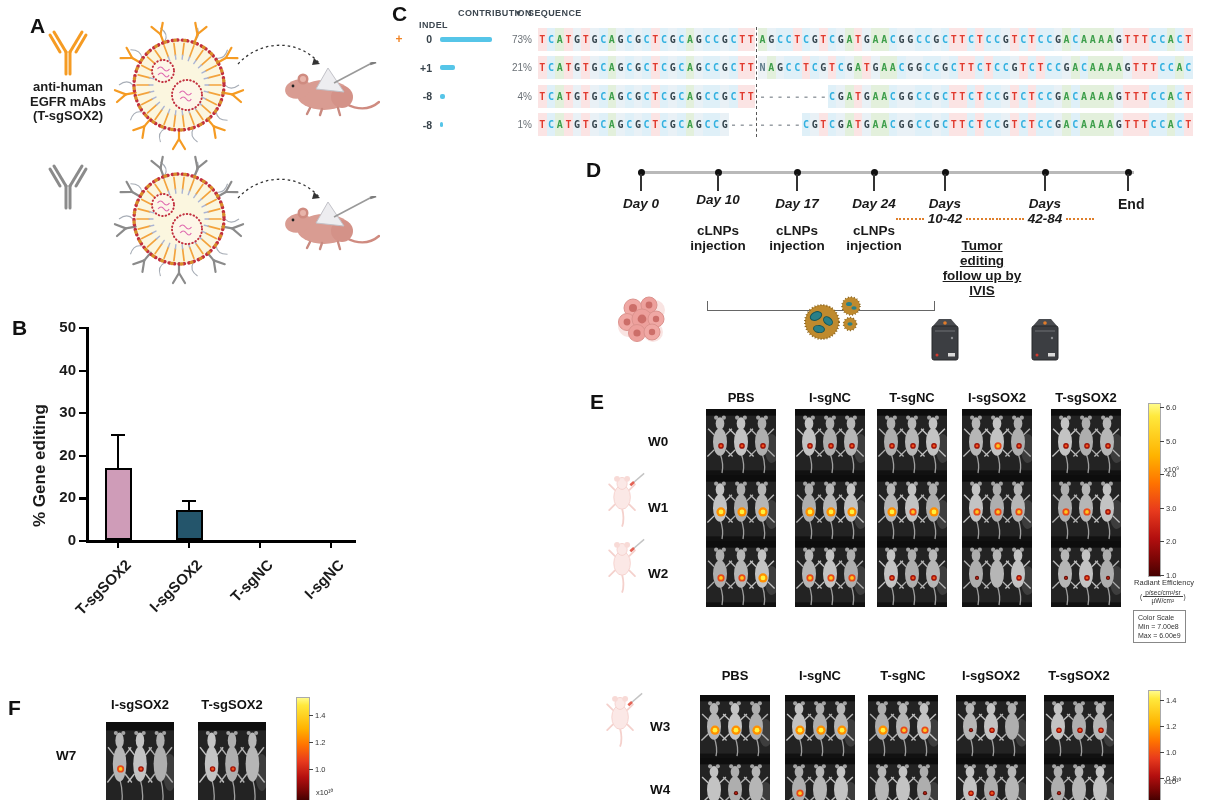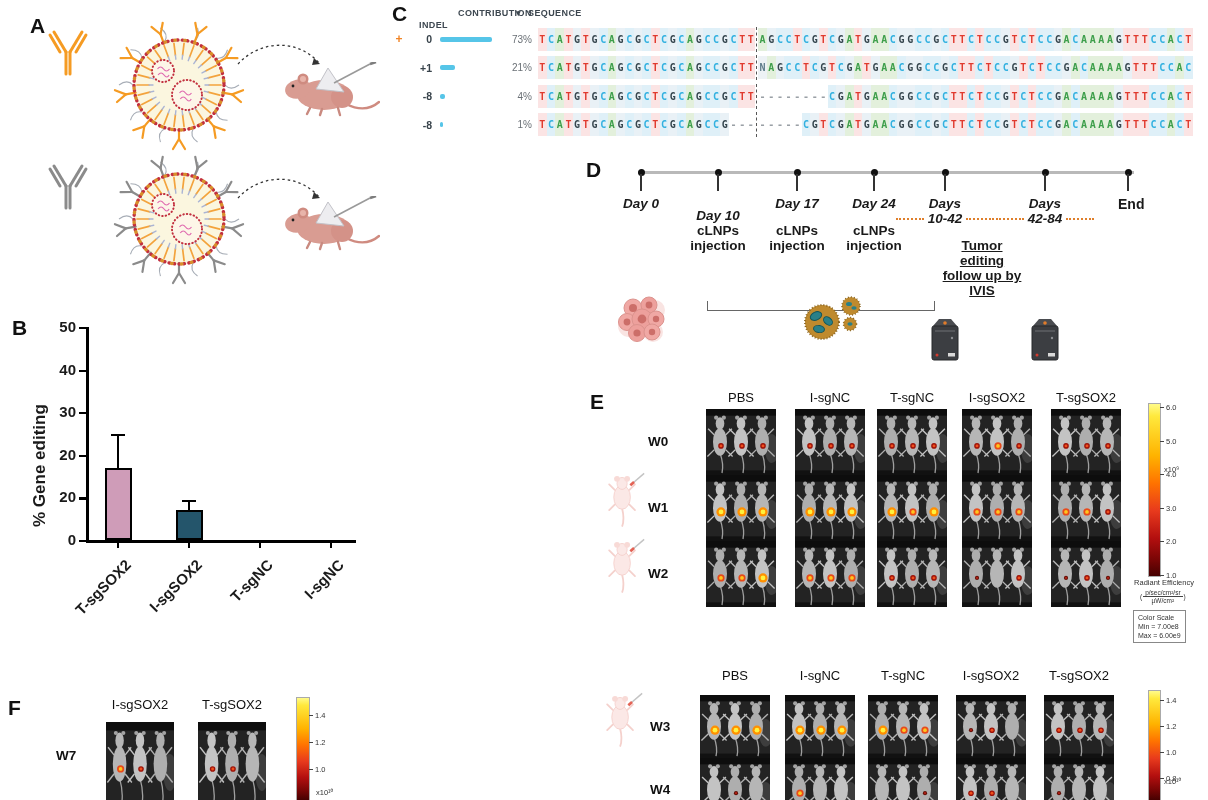--- a/index.html
+++ b/index.html
@@ -32,21 +32,21 @@
   .tl-line{position:absolute;background:#b9b9b9;height:3px;}
   .tl-dot{position:absolute;width:7px;height:7px;border-radius:50%;background:#111;}
   .tl-tick{position:absolute;width:2px;background:#333;}
   .tl-day{position:absolute;text-align:center;font-style:italic;font-weight:600;font-size:13.5px;line-height:15px;}
   .tl-desc{position:absolute;text-align:center;font-weight:bold;font-size:13.5px;line-height:15px;}
   .dotted-seg{display:inline-block;width:28px;border-top:2px dotted #df7f2b;margin:0 4px;vertical-align:middle;}
   .tl-day .dline{display:flex;align-items:center;justify-content:center;}
   #bracketD{position:absolute;border-left:1.5px solid #666;border-right:1.5px solid #666;border-bottom:1.5px solid #666;}
   .tl-end{position:absolute;font-weight:bold;font-size:14px;}
   
-  .col-header{position:absolute;font-weight:normal;font-size:13px;text-align:center;color:#111;}
+  .col-header{position:absolute;font-weight:bold;font-size:13px;text-align:center;color:#111;}
   .row-label{position:absolute;font-weight:bold;font-size:13.5px;color:#111;}
   .strip{position:absolute;line-height:0;}
   .heatbar{position:absolute;border:1px solid #aaa;
     background:linear-gradient(to bottom,#fffb8a 0%,#ffe93d 7%,#ffb300 30%,#ff7300 46%,#e83a1d 62%,#b30f0f 78%,#770505 91%,#460101 100%);}
   .hb-tick{position:absolute;font-size:7.5px;color:#333;white-space:nowrap;}
   .hb-mark{position:absolute;width:4px;height:1px;background:#444;}
   .hb-exp{position:absolute;font-size:7.5px;color:#333;white-space:nowrap;}
   .re-title{position:absolute;font-size:7.5px;color:#333;text-align:center;width:84px;}
   .re-frac{position:absolute;font-size:6.5px;color:#333;display:flex;align-items:center;}
   .re-frac .fr{display:inline-flex;flex-direction:column;align-items:center;margin:0 1px;}
@@ -69,20 +69,25 @@
       <div class="abs" style="left: 46px; top: 22px;"><svg width="44" height="56" viewBox="0 0 44 56">
       <g stroke="#f59b23" stroke-width="3" fill="none" stroke-linecap="round">
         <path d="M20 30 L8 10"></path>
             <path d="M24 30 L36 10"></path>
         <path d="M14 30 L4 13"></path>
             <path d="M30 30 L40 13"></path>
         <path d="M20 30 L20 52"></path>
             <path d="M24 30 L24 52"></path>
       </g>
         </svg></div>
+      <div class="ab-text" style="left: 6px; top: 80px; width: 124px;">
+        <div>anti-human</div>
+        <div>EGFR mAbs</div>
+        <div>(T-sgSOX2)</div>
+      </div>
       <div class="abs" style="left: 112px; top: 18px;"><svg width="134" height="134" viewBox="-67 -67 134 134">
           <circle r="45" fill="#fbf6df"></circle>
           <path d="M46 0 Q 51.626049064401045 6.225034779023807 60 0" stroke="#a7adb6" stroke-width="1.1" fill="none"></path>
           <path d="M37.214781741247585 27.038121605453764 Q 38.10736740741737 35.38118920098792 48.54101966249685 35.26711513754839" stroke="#a7adb6" stroke-width="1.1" fill="none"></path>
           <path d="M14.214781741247583 43.74859974957706 Q 10.032966622580222 51.02293191056538 18.541019662496847 57.06339097770921" stroke="#a7adb6" stroke-width="1.1" fill="none"></path>
           <path d="M-14.214781741247577 43.74859974957707 Q -21.87368640408933 47.17564883597848 -18.54101966249684 57.06339097770922" stroke="#a7adb6" stroke-width="1.1" fill="none"></path>
           <path d="M-37.21478174124758 27.03812160545377 Q -45.42533468365323 25.308871347377206 -48.54101966249684 35.267115137548394" stroke="#a7adb6" stroke-width="1.1" fill="none"></path>
           <path d="M-46 5.633375276077825e-15 Q -51.626049064401045 -6.225034779023806 -60 7.34788079488412e-15" stroke="#a7adb6" stroke-width="1.1" fill="none"></path>
           <path d="M-37.214781741247585 -27.03812160545376 Q -38.10736740741737 -35.38118920098792 -48.54101966249685 -35.26711513754838" stroke="#a7adb6" stroke-width="1.1" fill="none"></path>
           <path d="M-14.214781741247588 -43.74859974957706 Q -10.032966622580227 -51.02293191056538 -18.541019662496854 -57.06339097770921" stroke="#a7adb6" stroke-width="1.1" fill="none"></path>
@@ -779,21 +784,21 @@
 
   <div id="panelD" class="abs" style="left:0;top:0;width:1208px;height:390px;">
       <div class="tl-line" style="left: 638px; top: 171px; width: 496px;"></div>
       <div class="tl-dot" style="left: 637.5px; top: 169px;"></div>
       <div class="tl-tick" style="left: 640px; top: 174px; height: 17px;"></div>
       <div class="tl-day" style="left: 571px; top: 196px; width: 140px;">
         <div>Day 0</div>
       </div>
       <div class="tl-dot" style="left: 714.5px; top: 169px;"></div>
       <div class="tl-tick" style="left: 717px; top: 174px; height: 17px;"></div>
-      <div class="tl-day" style="left: 648px; top: 208px; width: 140px;">
+      <div class="tl-day" style="left: 648px; top: 192px; width: 140px;">
         <div>Day 10</div>
       </div>
       <div class="tl-desc" style="left: 656px; top: 223px; width: 124px;">
         <div>cLNPs</div>
         <div>injection</div>
       </div>
       <div class="tl-dot" style="left: 793.5px; top: 169px;"></div>
       <div class="tl-tick" style="left: 796px; top: 174px; height: 17px;"></div>
       <div class="tl-day" style="left: 727px; top: 196px; width: 140px;">
         <div>Day 17</div>

